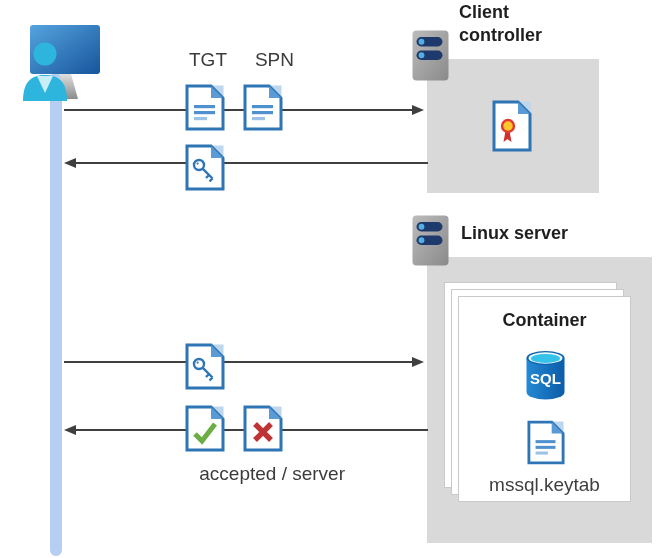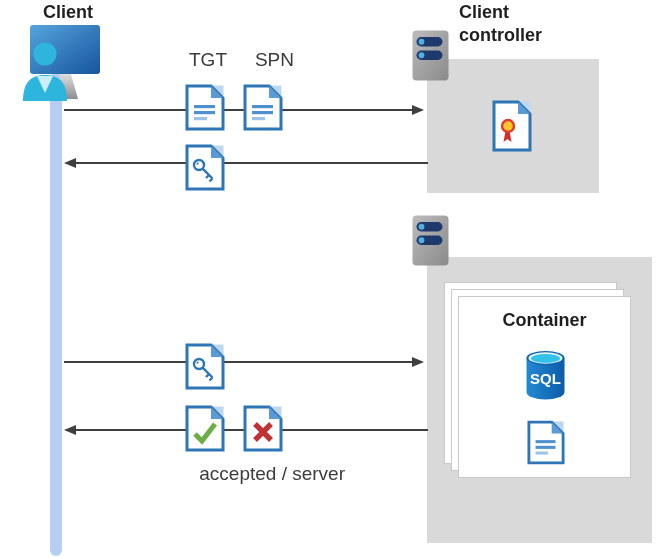--- a/index.html
+++ b/index.html
@@ -42,21 +42,21 @@
     border-left: 12px solid #3f3f3f;
   }
   .arr-l {
     position: absolute; width: 0; height: 0;
     border-top: 5px solid transparent;
     border-bottom: 5px solid transparent;
     border-right: 12px solid #3f3f3f;
   }
   .card {
     position: absolute;
-    width: 173px; height: 182px;
+    width: 173px; height: 206px;
     background: #ffffff;
     border: 1px solid #c9c9c9;
   }
   .card-title {
     position: absolute;
     left: 0; top: 13px; width: 100%;
     text-align: center;
     font-weight: 700; font-size: 18px; color: #1f1f1f;
   }
   .keytab-label {
@@ -104,21 +104,20 @@
 
   <div class="hline" style="left:75px;top:162px;width:353px"></div>
   <div class="arr-l" style="left:64px;top:158px"></div>
 
   <div class="hline" style="left:64px;top:361px;width:349px"></div>
   <div class="arr-r" style="left:412px;top:357px"></div>
 
   <div class="hline" style="left:75px;top:429px;width:353px"></div>
   <div class="arr-l" style="left:64px;top:425px"></div>
 
-  <div class="node-label" style="left:28px;top:1px;width:80px;text-align:center">Client</div>
   <svg class="abs" style="left:8px;top:20px" width="96" height="86" viewBox="0 0 96 86">
     <rect x="22" y="5" width="70" height="49" rx="3" fill="url(#g-monitor)"></rect>
     <polygon points="53,54 63,54 70,79 46,79" fill="url(#g-stand)"></polygon>
     <circle cx="37" cy="34" r="11.5" fill="#2EB5DE"></circle>
     <path d="M15,81 C15,62 23,55 37,55 C51,55 59,62 59,81 Z" fill="#2EB5DE"></path>
     <polygon points="29,56 37,73 45,56" fill="#C9EEF8"></polygon>
   </svg>
 
   <div class="msg-label" style="left:183px;top:49px;width:44px">TGT</div>
   <div class="msg-label" style="left:250px;top:49px;width:44px">SPN</div>
@@ -161,20 +160,21 @@
 
   <svg class="abs" style="left:492px;top:100px" width="40" height="52" viewBox="0 0 40 52">
     <polygon points="26,1.5 38.5,1.5 38.5,14" fill="#BDD7EE"></polygon>
     <path d="M2,2 H26 L38,14 V50 H2 Z" fill="#ffffff" stroke="#2E75B6" stroke-width="3"></path>
     <polygon points="26,2 26,14 38,14" fill="#5B9BD5"></polygon>
     <path d="M13.5,31 L11.5,42 L15.5,39 L19.5,42 L17.5,31 Z" fill="#CF2F2F"></path>
     <circle cx="16" cy="26" r="7.2" fill="#E23B2E"></circle>
     <circle cx="16" cy="26" r="4.7" fill="#FFC72C"></circle>
   </svg>
 
+  <div class="node-label" style="left:461px;top:222px;width:160px;white-space:nowrap">Linux server</div>
   <svg class="abs" style="left:411px;top:214px" width="39" height="53" viewBox="0 0 39 53">
     <rect x="1.5" y="1.5" width="36" height="50" rx="4" fill="url(#g-server)"></rect>
     <rect x="5.5" y="8" width="26" height="9.5" rx="4.75" fill="#1E3A6D"></rect>
     <rect x="5.5" y="21.5" width="26" height="9.5" rx="4.75" fill="#1E3A6D"></rect>
     <circle cx="10.5" cy="12.75" r="2.9" fill="#53AEE2"></circle>
     <circle cx="10.5" cy="26.25" r="2.9" fill="#53AEE2"></circle>
   </svg>
 
   <div class="card" style="left:444px;top:282px"></div>
   <div class="card" style="left:451px;top:289px"></div>
@@ -191,20 +191,21 @@
 
     <svg class="abs" style="left:68px;top:122px" width="38" height="47" viewBox="0 0 40 47">
       <polygon points="26,1.5 38.5,1.5 38.5,14" fill="#BDD7EE"></polygon>
       <path d="M2,2 H26 L38,14 V45 H2 Z" fill="#ffffff" stroke="#2E75B6" stroke-width="3"></path>
       <polygon points="26,2 26,14 38,14" fill="#5B9BD5"></polygon>
       <rect x="9" y="21" width="21" height="3.2" fill="#4F90CE"></rect>
       <rect x="9" y="27" width="21" height="3.2" fill="#4F90CE"></rect>
       <rect x="9" y="33" width="13" height="3.2" fill="#9CC2E5"></rect>
     </svg>
 
+    <div class="keytab-label">mssql.keytab</div>
   </div>
 
   <svg class="abs" style="left:185px;top:343px" width="40" height="47" viewBox="0 0 40 47">
     <polygon points="26,1.5 38.5,1.5 38.5,14" fill="#BDD7EE"></polygon>
     <path d="M2,2 H26 L38,14 V45 H2 Z" fill="#ffffff" stroke="#2E75B6" stroke-width="3"></path>
     <polygon points="26,2 26,14 38,14" fill="#5B9BD5"></polygon>
     <circle cx="14" cy="21" r="5" fill="none" stroke="#2E75B6" stroke-width="2.4"></circle>
     <circle cx="12.6" cy="19.6" r="1.1" fill="#2E75B6"></circle>
     <path d="M17.6,24.6 L27.5,34.5 M24,31 L21,34 M27.5,34.5 L24.5,37.5" stroke="#2E75B6" stroke-width="2.4" fill="none"></path>
   </svg>

